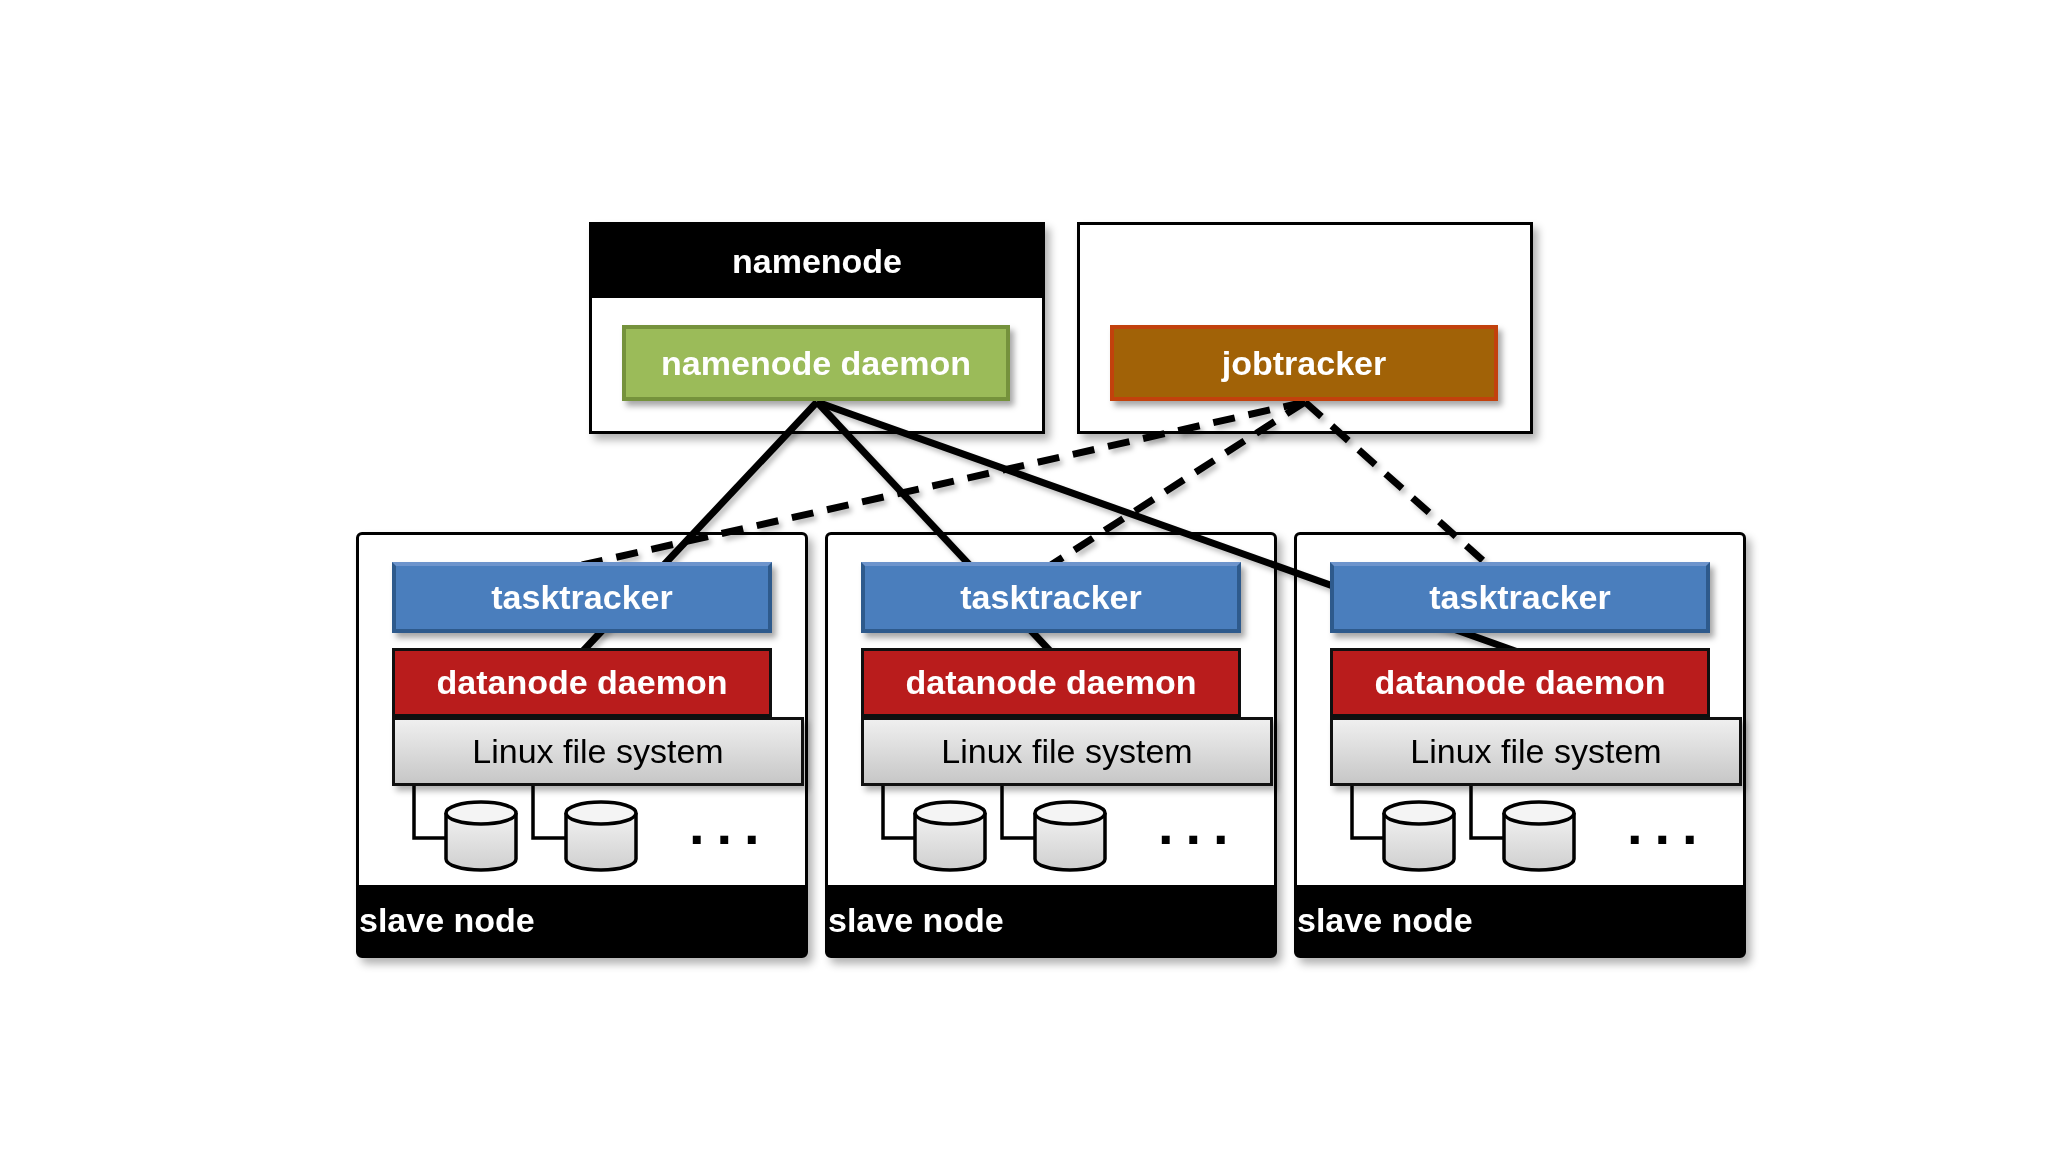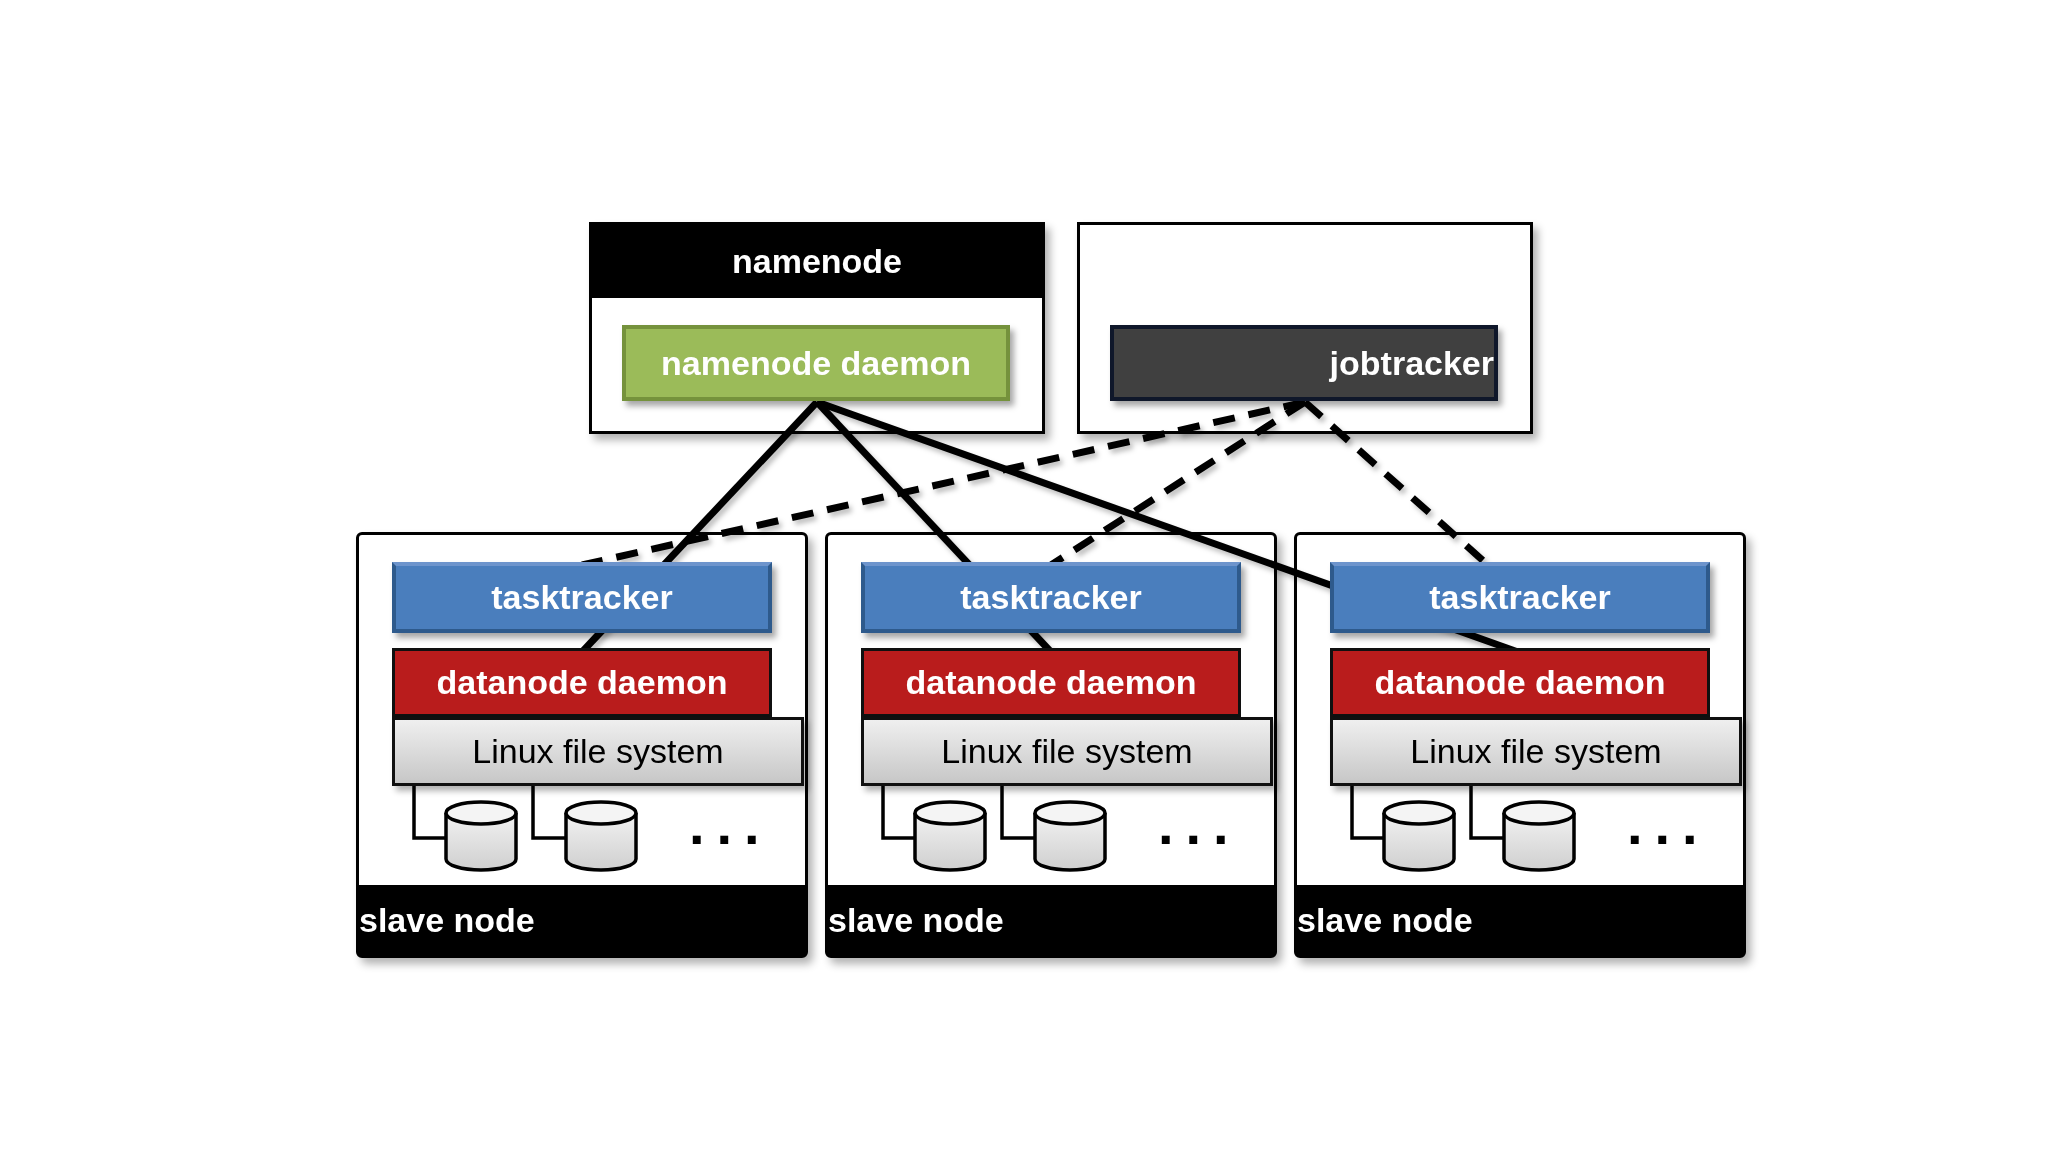--- a/index.html
+++ b/index.html
@@ -70,21 +70,21 @@
     z-index: 10;
     box-shadow: 4px 5px 6px rgba(0,0,0,0.35);
   }
   .daemon-box {
     left: 30px; top: 100px;
     width: 388px; height: 76px;
     font-weight: bold;
     color: #ffffff;
   }
   .daemon-green  { background: #9BBB59; border: 4px solid #75923C; }
-  .daemon-orange { background: #404040; border: 4px solid #0f172a; justify-content: flex-end; }
+  .daemon-orange { background: #a16207; border: 4px solid #c2410c; }
 
   .tt-box {
     left: 33px; top: 27px;
     width: 380px; height: 71px;
     background: #4A7EBD;
     border: 4px solid #2E5A8C;
     border-top-color: #6D94CC;
     font-weight: bold;
     color: #ffffff;
   }

